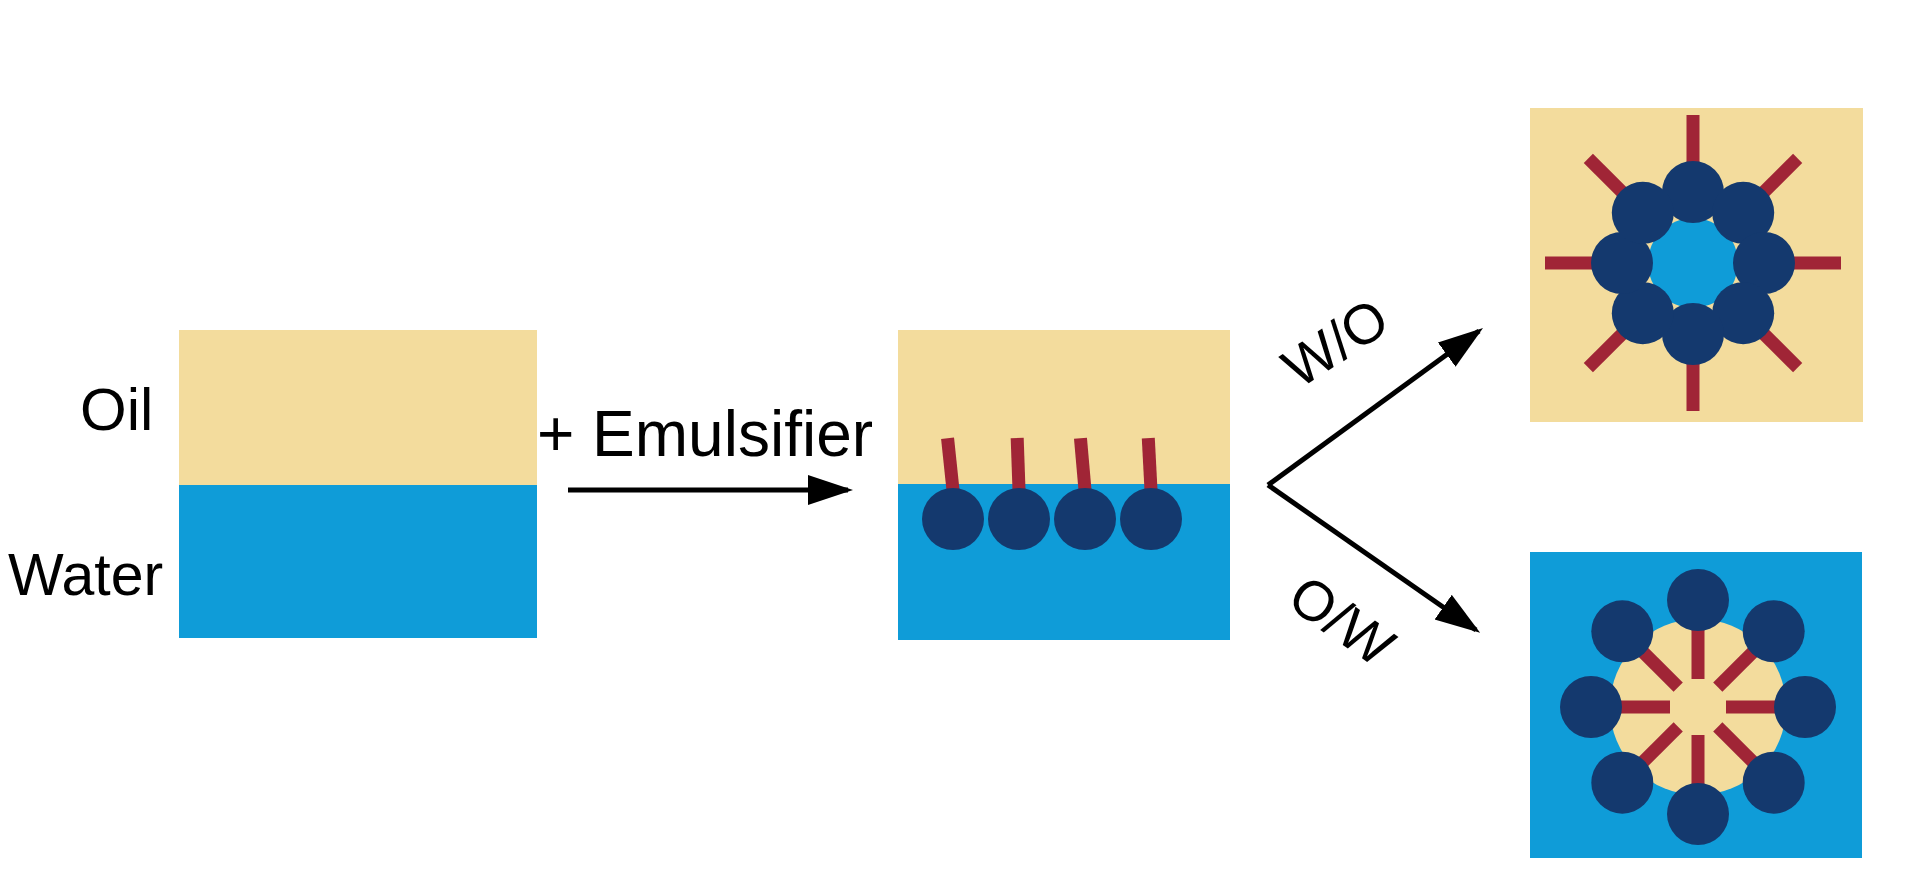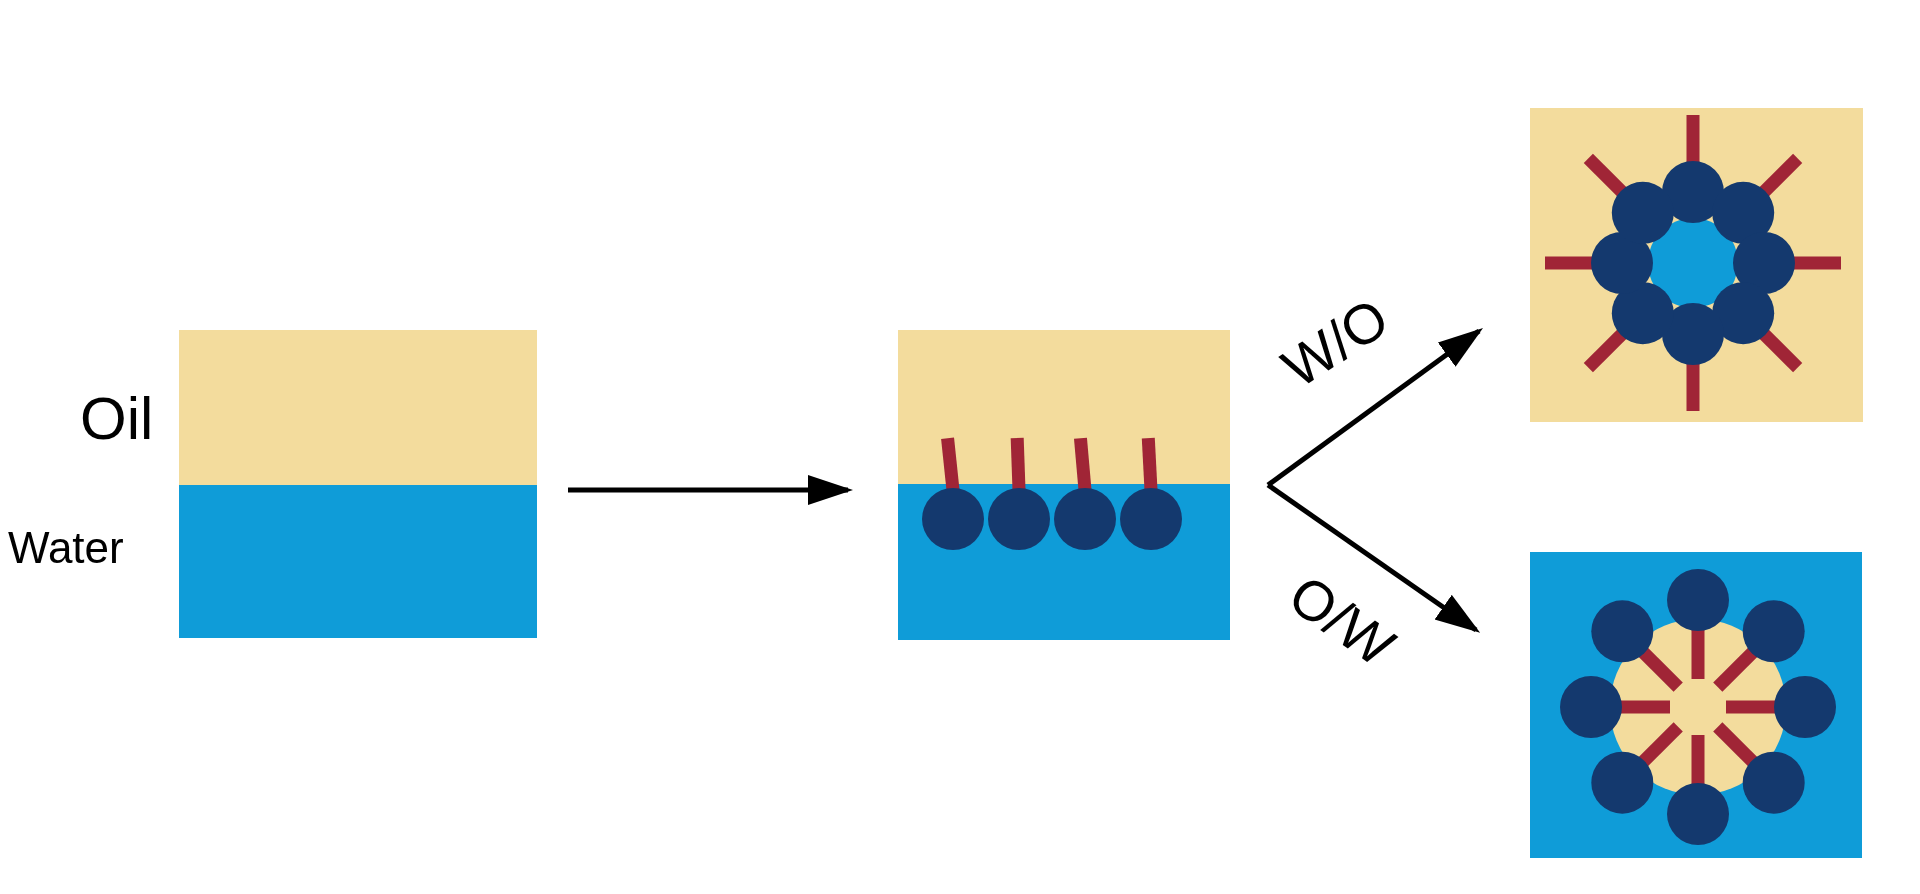--- a/index.html
+++ b/index.html
@@ -3,22 +3,22 @@
 <meta charset="utf-8">
 <style>
   html,body{margin:0;padding:0;background:#ffffff;}
   #canvas{
     position:relative; width:1920px; height:894px; overflow:hidden;
     background:var(--bg,#ffffff);
     font-family:"Liberation Sans", sans-serif;
     color:var(--text,#000000);
   }
   .label{position:absolute; line-height:1; white-space:nowrap;}
-  .oil-label       {left:80px;  top:389px; font-size:60px;}
-  .water-label     {left:8px;   top:526px; font-size:44px;}
+  .oil-label       {left:80px;  top:380px; font-size:60px;}
+  .water-label     {left:8px;   top:546px; font-size:59px;}
   .emulsifier-label{left:535px; top:402px; width:340px; text-align:center; font-size:64px;}
   .wo-label{left:1279px; top:315px; width:113px; text-align:center; font-size:56px;
             transform:rotate(-33deg); transform-origin:center;}
   .ow-label{left:1285px; top:593px; width:113px; text-align:center; font-size:56px;
             transform:rotate(35deg);  transform-origin:center;}
   .title-label{left:1543px; top:2px; width:300px; text-align:center; font-size:64px;}
   .panel{position:absolute; display:block;}
   #left-panel  {left:179px;  top:330px;}
   #middle-panel{left:898px;  top:330px;}
   #wo-panel    {left:1530px; top:108px;}
@@ -26,20 +26,21 @@
   #arrows{position:absolute; left:0; top:0; pointer-events:none;}
   #arrows line{stroke:var(--arrow,#000); stroke-width:5; fill:none;}
 </style>
 </head>
 <body>
 
 <div id="canvas" style="--bg: #ffffff; --text: #000000; --arrow: #000000;">
 
   <div class="label oil-label">Oil</div>
   <div class="label water-label">Water</div>
+  <div class="label emulsifier-label">+ Emulsifier</div>
   <div class="label wo-label">W/O</div>
   <div class="label ow-label">O/W</div>
 
   <svg id="left-panel" class="panel" width="358" height="308" viewBox="0 0 358 308">
       <rect x="0" y="0" width="358" height="155" fill="#f3dc9d"></rect>
       <rect x="0" y="155" width="358" height="153" fill="#0f9cd8"></rect>
     </svg>
 
   <svg id="middle-panel" class="panel" width="332" height="310" viewBox="0 0 332 310">
       <rect x="0" y="0" width="332" height="154" fill="#f3dc9d"></rect>

